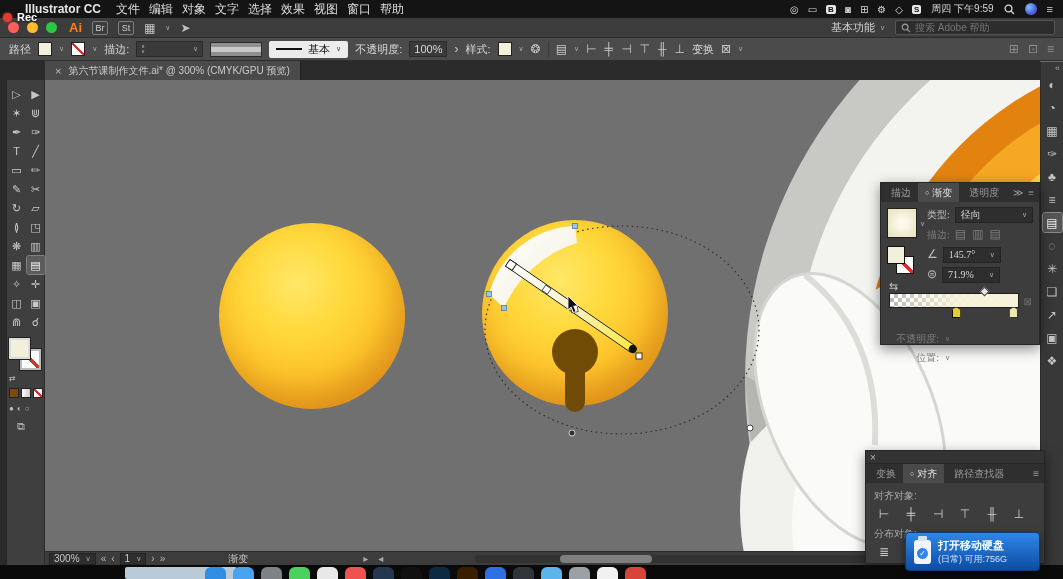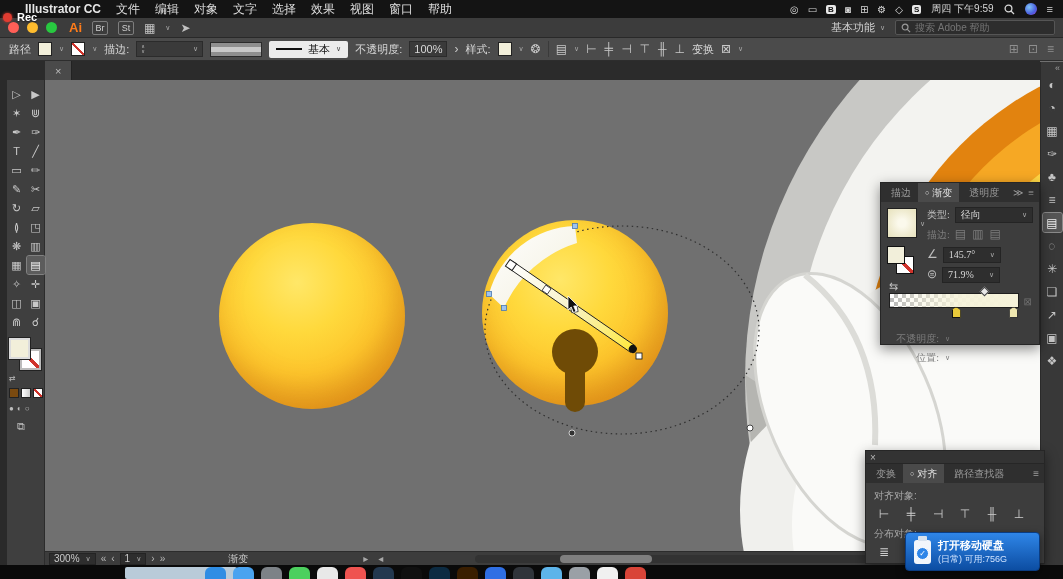--- a/index.html
+++ b/index.html
@@ -7,21 +7,21 @@
     font-family: "Liberation Sans", "DejaVu Sans", sans-serif; }
   #screen { position: relative; width: 1063px; height: 579px; background: #707070; overflow: hidden; }
 
   
   .menubar { position: absolute; top: 0; left: 0; right: 0; height: 18px; background: #141414;
     color: #e6e6e6; display: flex; align-items: center; font-size: 12px; padding: 0 10px; z-index: 40; }
   .mb-left { display: flex; gap: 15px; align-items: center; }
   .mb-apple { font-size: 13px; }
   .mb-app { font-weight: bold; }
   .mb-menu { color: #dedede; }
-  .mb-menus { display: flex; gap: 15px; }
+  .mb-menus { display: flex; gap: 9px; }
   .mb-right { margin-left: auto; display: flex; gap: 10px; align-items: center; font-size: 11px; color: #d8d8d8; }
   .mb-status { font-size: 10px; }
   .mb-status[data-kind="badge"] { background: #e8e8e8; color: #111; border-radius: 2px; padding: 0 2px; font-size: 8px; font-weight: bold; }
   .mb-clock { font-size: 10px; }
   .siri-orb { width: 12px; height: 12px; border-radius: 50%;
     background: radial-gradient(circle at 35% 35%, #7ec4f5, #4a5fe0 60%, #b13fd6); }
 
   
   .titlebar { position: absolute; top: 18px; left: 0; right: 0; height: 20px; background: #3c3c3c;
     border-bottom: 1px solid #292929; display: flex; align-items: center; padding: 0 8px; gap: 10px; z-index: 30;
@@ -347,20 +347,21 @@
     <div class="cb-right">
       <span class="cb-icon dim">⊞</span>
       <span class="cb-icon dim">⊡</span>
       <span class="cb-icon dim">≡</span>
     </div>
   </div>
 
   <div class="tabbar">
     <div class="doc-tab">
       <span class="tab-close">×</span>
+      <span>第六节课制作文件.ai* @ 300% (CMYK/GPU 预览)</span>
     </div>
   </div>
 
   <div class="toolbar">
     <div class="toolbar-edge"></div>
     <div class="tools">
 
         <span class="tool">▷</span>
 
         <span class="tool">▶</span>

